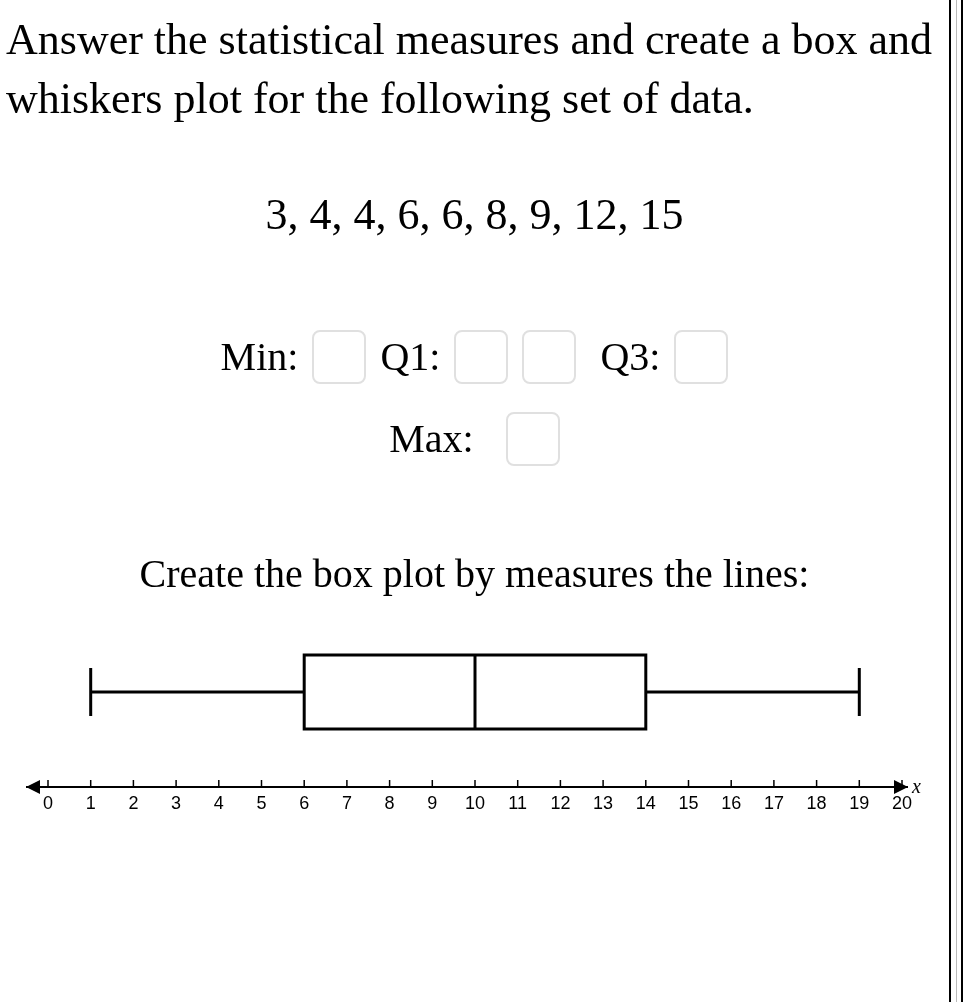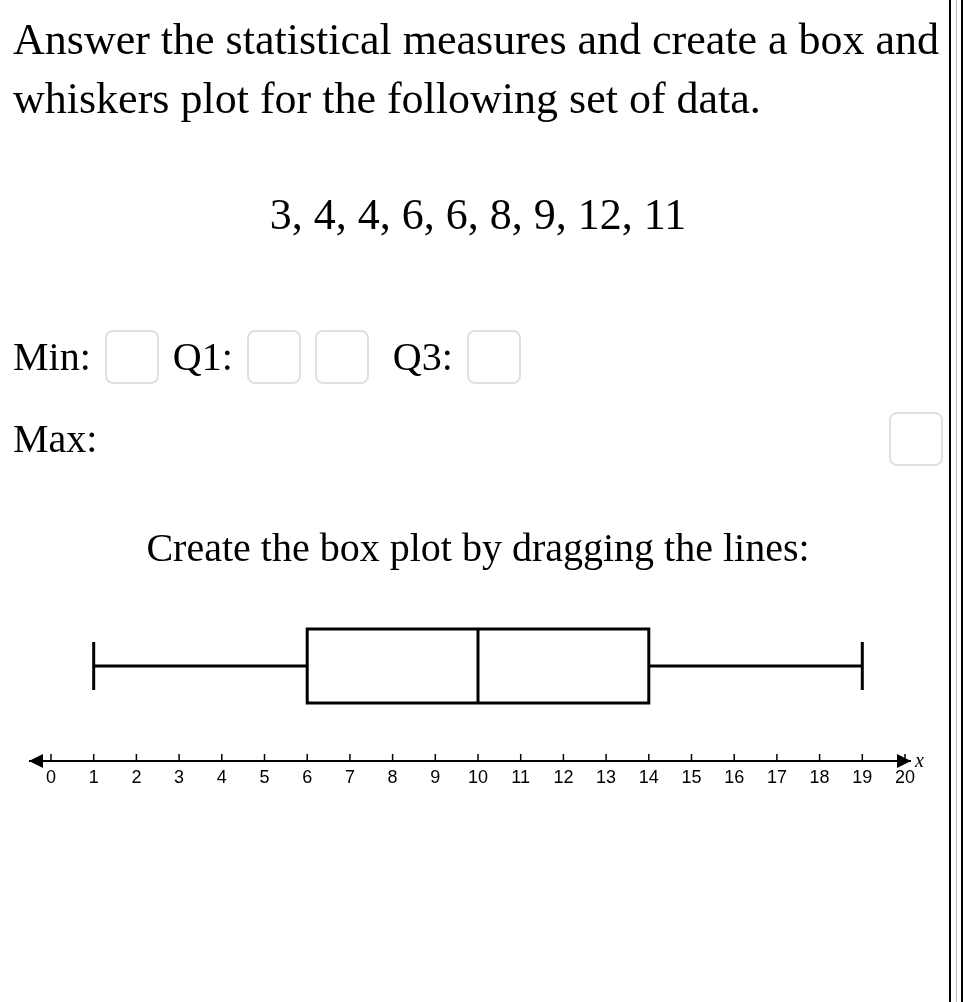--- a/index.html
+++ b/index.html
@@ -9,21 +9,21 @@
     width: 963px;
     height: 1002px;
     font-family: Georgia, 'Times New Roman', serif;
     color: #000;
     background: #fff;
   }
   .page {
     width: 963px;
     height: 1002px;
     position: relative;
-    padding: 10px 20px 0 13px;
+    padding: 10px 20px 0 6px;
   }
   .border-right {
     position: absolute;
     right: 0;
     top: 0;
     bottom: 0;
     width: 14px;
     border-left: 2px solid #000;
     border-right: 2px solid #000;
   }
@@ -41,31 +41,32 @@
     line-height: 1.35;
     margin: 0 0 60px 0;
   }
   .dataset {
     font-size: 44px;
     text-align: center;
     margin: 0 0 90px 0;
   }
   .inputs-row {
     display: flex;
+    justify-content: center;
     align-items: center;
     gap: 14px;
     margin-bottom: 28px;
     font-size: 40px;
   }
   .inputs-row2 {
     display: flex;
-    justify-content: space-between;
+    justify-content: center;
     align-items: center;
     gap: 32px;
-    margin-bottom: 58px;
+    margin-bottom: 84px;
     font-size: 40px;
   }
   .lbl { font-family: Georgia, serif; }
   .box-input {
     width: 54px;
     height: 54px;
     border: 2px solid #e0e0e0;
     border-radius: 8px;
     background: #fff;
   }
@@ -83,41 +84,41 @@
   svg.plot { display: block; }
 </style>
 </head>
 <body>
 
 <div class="page">
   <div class="border-right"></div>
 
   <p class="prompt">Answer the statistical measures and create a box and whiskers plot for the following set of data.</p>
 
-  <p class="dataset">3, 4, 4, 6, 6, 8, 9, 12, 11</p>
+  <p class="dataset">3, 4, 4, 6, 6, 8, 9, 12, 15</p>
 
   <div class="inputs-row">
     <span class="lbl">Min:</span>
     <span class="box-input"></span>
 
     <span class="lbl" style="">Q1:</span>
     <span class="box-input"></span>
 
     <span class="box-input"></span>
 
     <span class="lbl" style="margin-left:10px">Q3:</span>
     <span class="box-input"></span>
   </div>
 
   <div class="inputs-row2">
     <span class="lbl">Max:</span>
     <span class="box-input"></span>
   </div>
 
-  <p class="instruction">Create the box plot by dragging the lines:</p>
+  <p class="instruction">Create the box plot by measures the lines:</p>
 
   <div class="plot-area">
     <svg class="plot" id="boxplot-svg" width="910" height="200">
         <line x1="6" y1="150" x2="888" y2="150" stroke="#000" stroke-width="2"></line>
         <polygon points="6,150 20,143 20,157" fill="#000"></polygon>
         <polygon points="888,150 874,143 874,157" fill="#000"></polygon>
         <text x="892" y="156" font-family="Georgia, serif" font-style="italic" font-size="20" fill="#000">x</text>
         <line x1="28" y1="143" x2="28" y2="150" stroke="#000" stroke-width="1.5"></line>
         <text x="28" y="172" text-anchor="middle" font-family="Arial, sans-serif" font-size="18" fill="#000">0</text>
         <line x1="70.7" y1="143" x2="70.7" y2="150" stroke="#000" stroke-width="1.5"></line>

